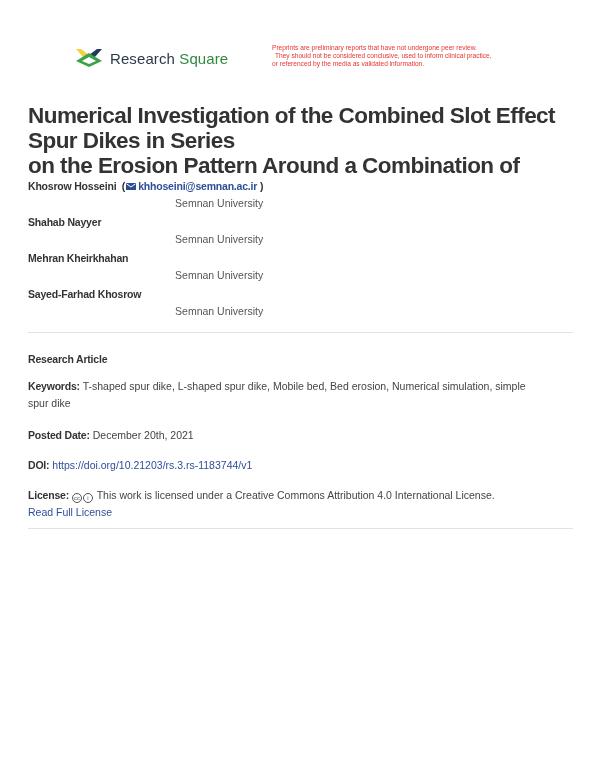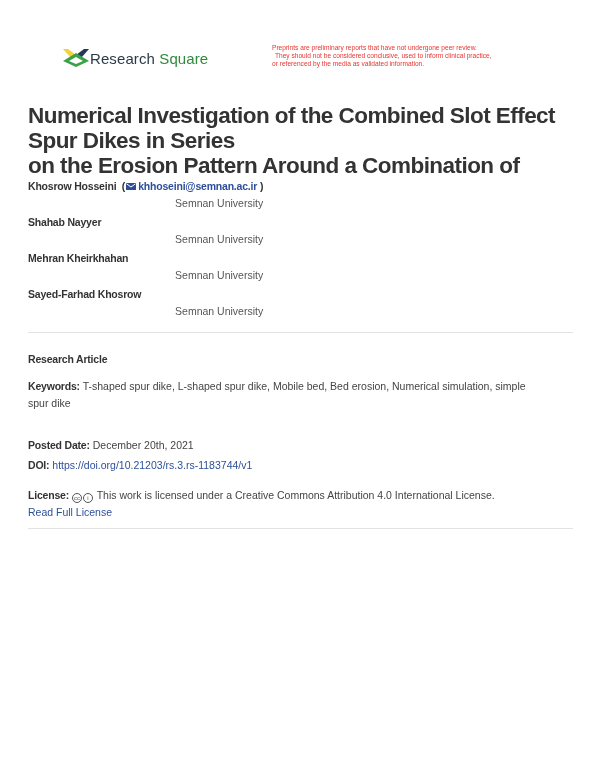--- a/index.html
+++ b/index.html
@@ -5,22 +5,22 @@
     * { box-sizing: border-box; margin: 0; padding: 0; }
     html, body {
       width: 600px; height: 776px; background: #ffffff; overflow: hidden;
     }
     body {
       position: relative;
       font-family: "Liberation Sans", "DejaVu Sans", sans-serif;
       color: #333333;
     }
     .logo {
-      position: absolute; left: 62px; top: 48px;
-      display: flex; align-items: center; 
+      position: absolute; left: 75px; top: 48px;
+      display: flex; align-items: center; gap: 7px;
     }
     .logo svg { display: block; }
     .logo-text {
       font-size: 15px; color: #2b3a4a; letter-spacing: 0.1px;
     }
     .logo-text .sq { color: #2f8a3e; }
     .disclaimer {
       position: absolute; left: 272px; top: 44px; width: 270px;
       font-size: 6.6px; line-height: 8px; color: #e8342f;
     }
@@ -123,21 +123,21 @@
 </div>
 
 <div class="field" style="top:378px">
   <div>
     <span class="label">Keywords:</span>
     <span>T-shaped spur dike, L-shaped spur dike, Mobile bed, Bed erosion, Numerical simulation, simple</span>
   </div>
   <div>spur dike</div>
 </div>
 
-<div class="field" style="top:437px">
+<div class="field" style="top:427px">
   <span class="label">Posted Date:</span>
   <span>December 20th, 2021</span>
 </div>
 
 <div class="field" style="top:457px">
   <span class="label">DOI:</span>
   <a class="link">https://doi.org/10.21203/rs.3.rs-1183744/v1</a>
 </div>
 
 <div class="field" style="top:487px">

